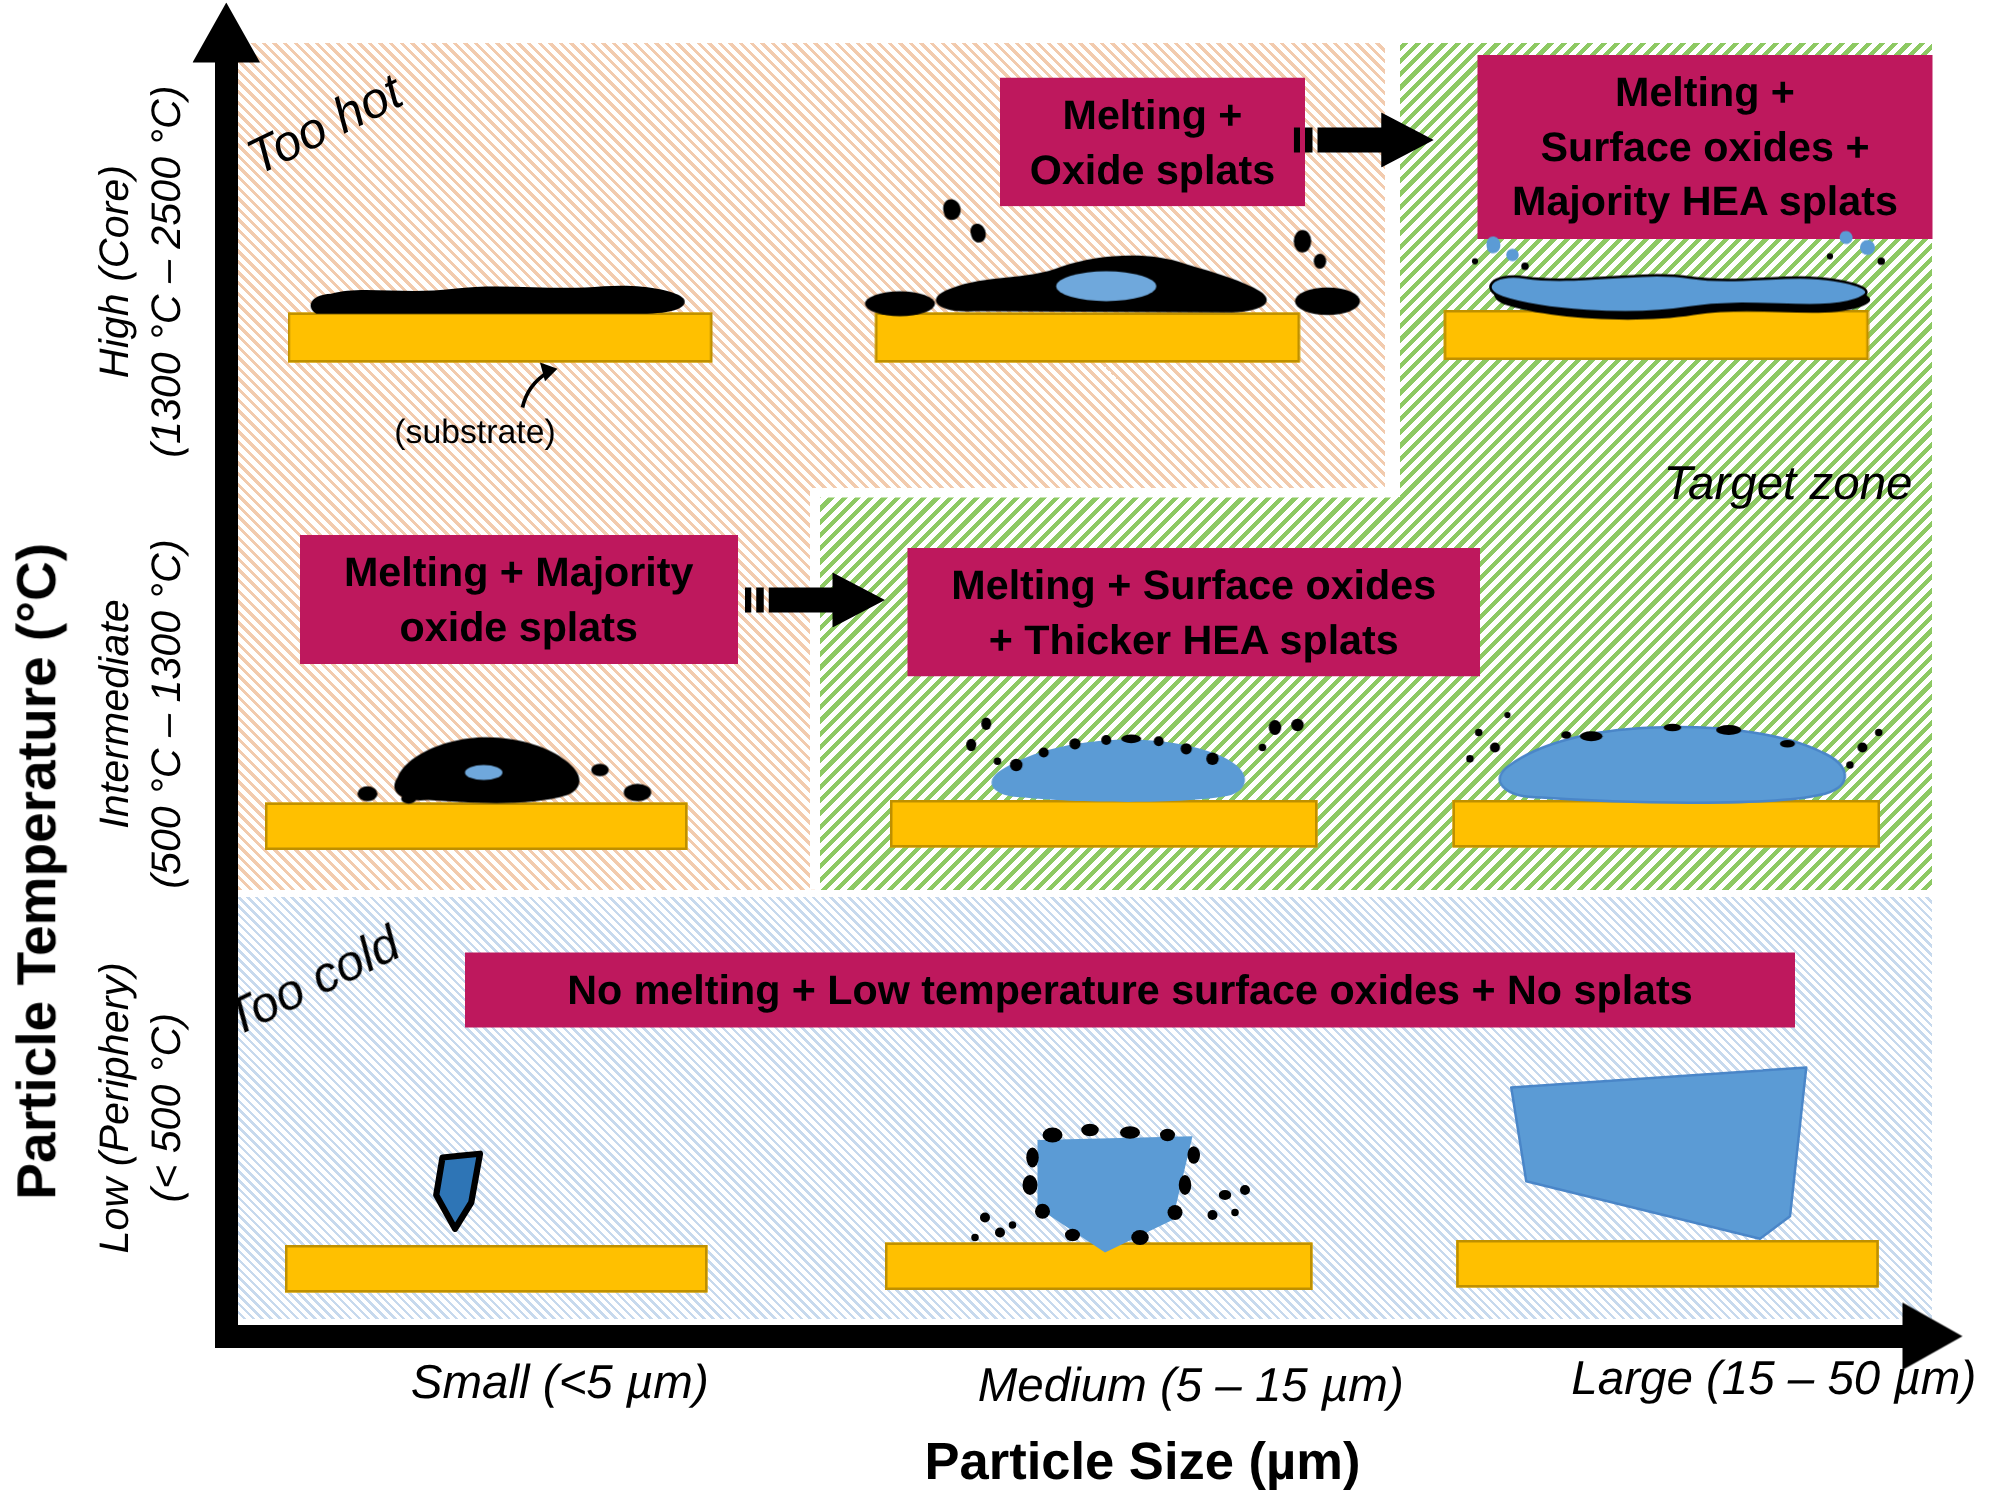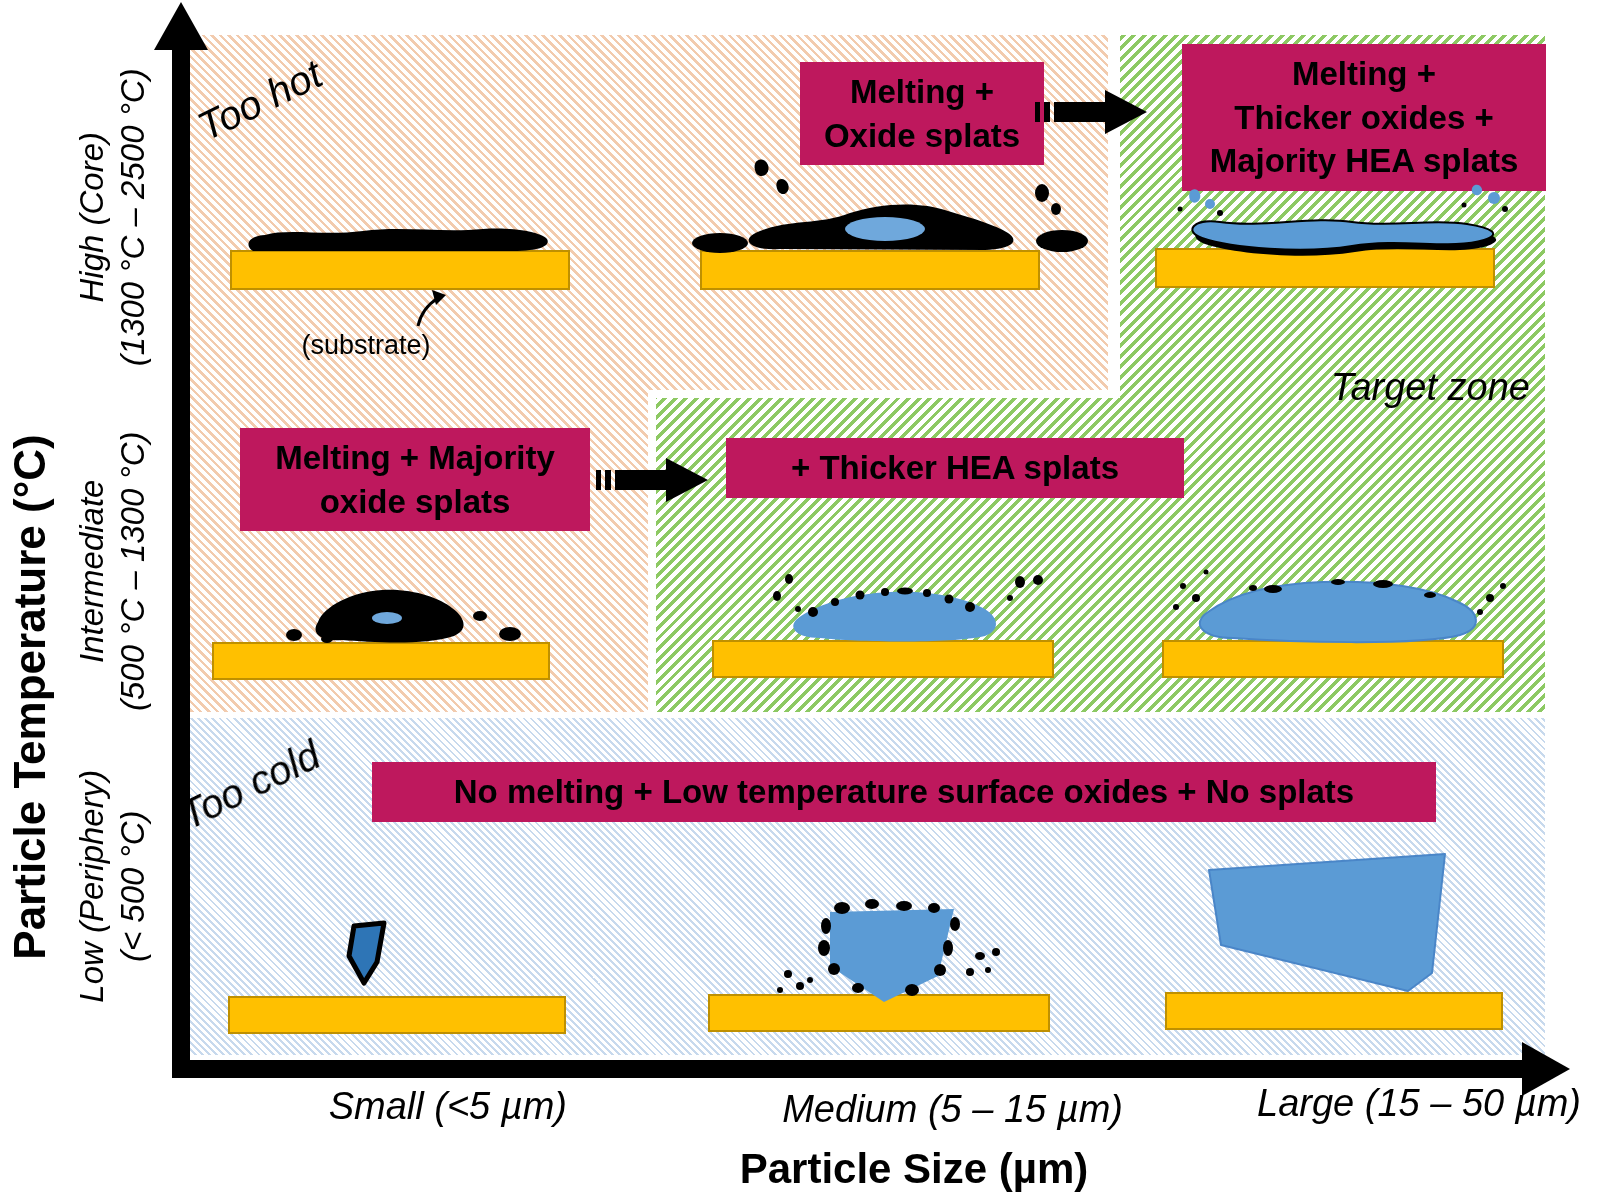--- a/index.html
+++ b/index.html
@@ -81,28 +81,29 @@
   <div class="abs zone-word rot" style="left:170px;top:78px;width:180px;text-align:center;">Too hot</div>
   <div class="abs zone-word rot" style="left:160px;top:763px;width:180px;text-align:center;">Too cold</div>
   <div class="abs zone-word" style="left:1280px;top:366px;width:250px;text-align:right;font-size:38px;">Target zone</div>
 
   <div class="abs cell-label" style="left:800px;top:62px;width:216px;">
     <div>Melting +</div>
     <div>Oxide splats</div>
   </div>
   <div class="abs cell-label" style="left:1182px;top:44px;width:336px;">
     <div>Melting +</div>
-    <div>Thicker oxides +</div>
+    <div>Surface oxides +</div>
     <div>Majority HEA splats</div>
   </div>
   <div class="abs cell-label" style="left:240px;top:428px;width:322px;">
     <div>Melting + Majority</div>
     <div>oxide splats</div>
   </div>
   <div class="abs cell-label" style="left:726px;top:438px;width:430px;">
+    <div>Melting + Surface oxides</div>
     <div>+ Thicker HEA splats</div>
   </div>
   <div class="abs cell-label" style="left:372px;top:762px;width:1036px;">No melting + Low temperature surface oxides + No splats</div>
 
   <svg class="abs" style="left:1035px;top:90px;" width="112" height="44" viewBox="0 0 112 44">
     <rect x="0" y="12" width="5" height="20" fill="#000"></rect>
     <rect x="9" y="12" width="6" height="20" fill="#000"></rect>
     <polygon points="19,12 70,12 70,0 112,22 70,44 70,32 19,32" fill="#000"></polygon>
   </svg>
   <svg class="abs" style="left:596px;top:458px;" width="112" height="44" viewBox="0 0 112 44">
@@ -114,21 +115,21 @@
   <div class="abs substrate" style="left:230px;top:250px;width:340px;height:40px;"></div>
   <div class="abs substrate" style="left:700px;top:250px;width:340px;height:40px;"></div>
   <div class="abs substrate" style="left:1155px;top:248px;width:340px;height:40px;"></div>
   <div class="abs substrate" style="left:212px;top:642px;width:338px;height:38px;"></div>
   <div class="abs substrate" style="left:712px;top:640px;width:342px;height:38px;"></div>
   <div class="abs substrate" style="left:1162px;top:640px;width:342px;height:38px;"></div>
   <div class="abs substrate" style="left:228px;top:996px;width:338px;height:38px;"></div>
   <div class="abs substrate" style="left:708px;top:994px;width:342px;height:38px;"></div>
   <div class="abs substrate" style="left:1165px;top:992px;width:338px;height:38px;"></div>
 
-  <div class="abs substrate-note" style="left:286px;top:330px;width:160px;">(substrate)</div>
+  <div class="abs substrate-note" style="left:300px;top:330px;width:160px;">(substrate)</div>
   <svg class="abs" style="left:412px;top:288px;" width="44" height="40" viewBox="0 0 44 40">
     <path d="M6,38 Q10,20 26,10" stroke="#000" stroke-width="3" fill="none"></path>
     <polygon points="20,2 34,7 24,17" fill="#000"></polygon>
   </svg>
 
   <svg class="abs" style="left:243px;top:220px;" width="312" height="34" viewBox="0 0 312 34">
     <path d="M10,31 C2,26 4,16 22,15 C45,8 80,16 120,11 C160,6 200,13 240,9 C270,7 298,12 304,19 C308,26 296,31 270,31 Z" fill="#000"></path>
   </svg>
 
   <svg class="abs" style="left:690px;top:155px;" width="400" height="100" viewBox="0 0 400 100">

